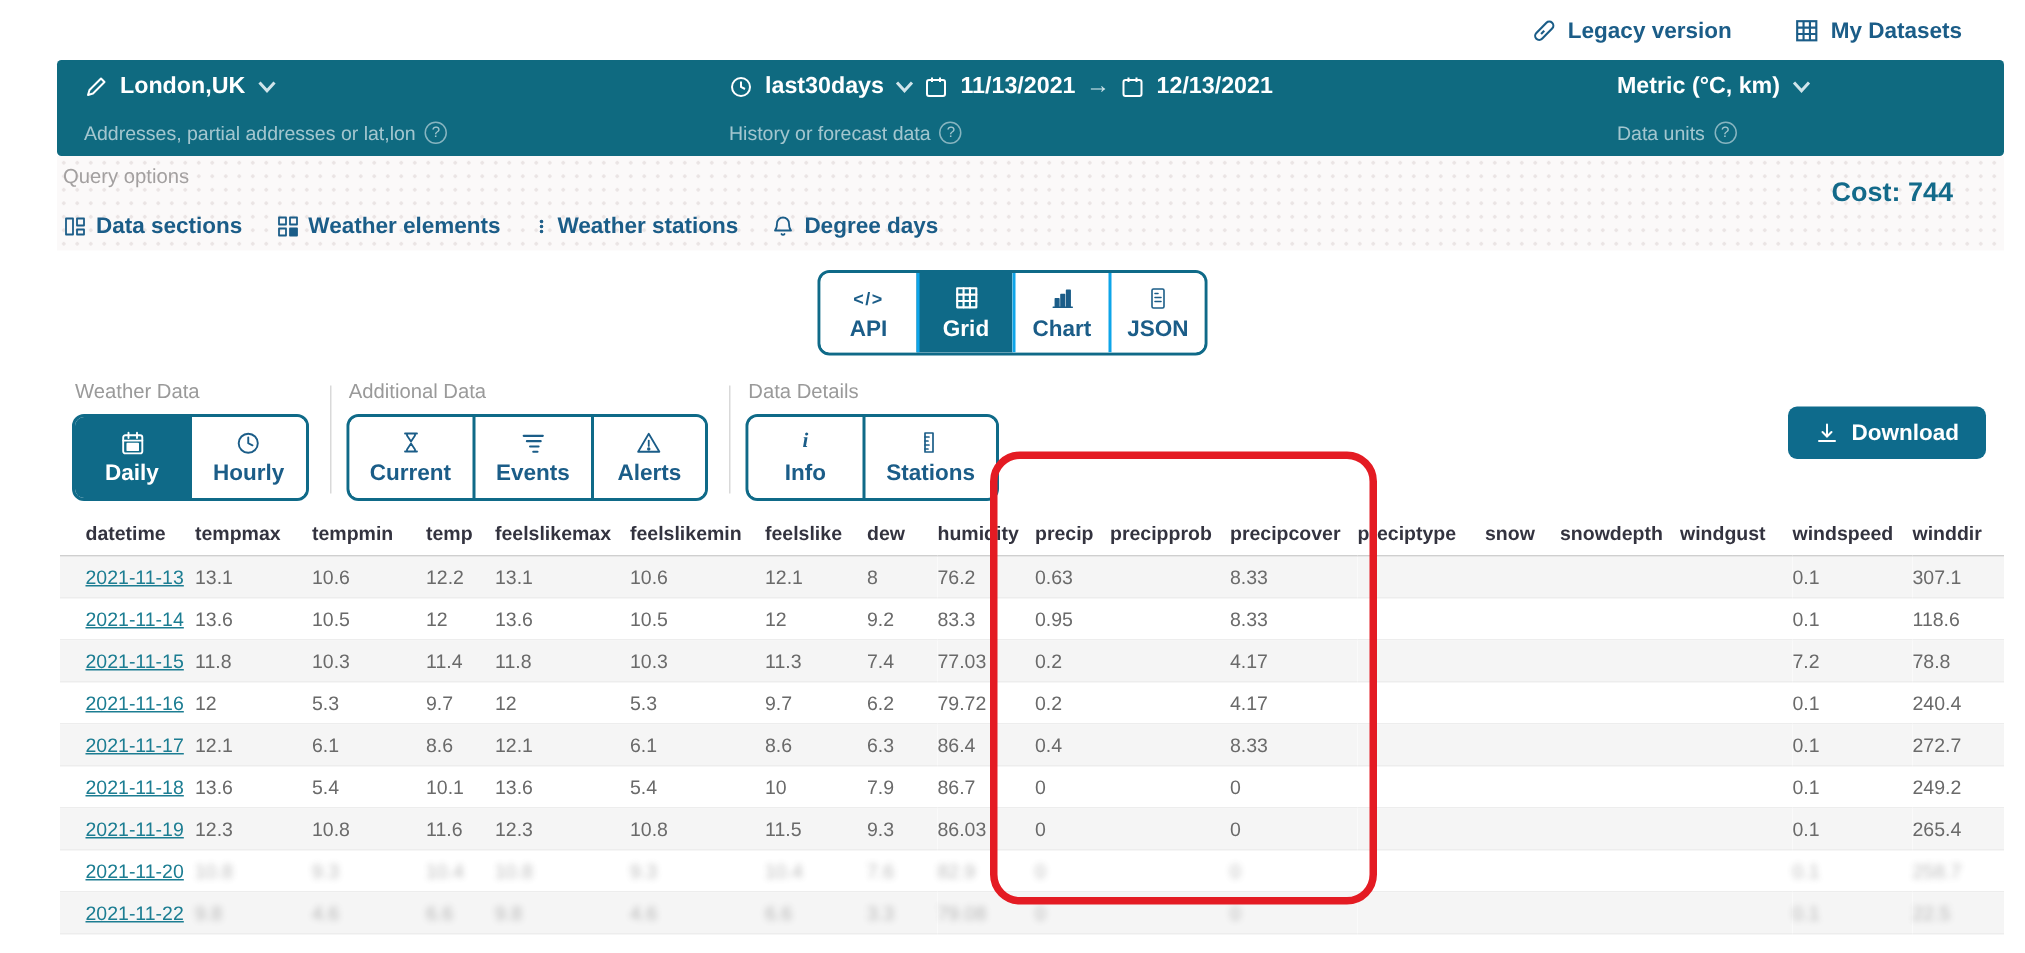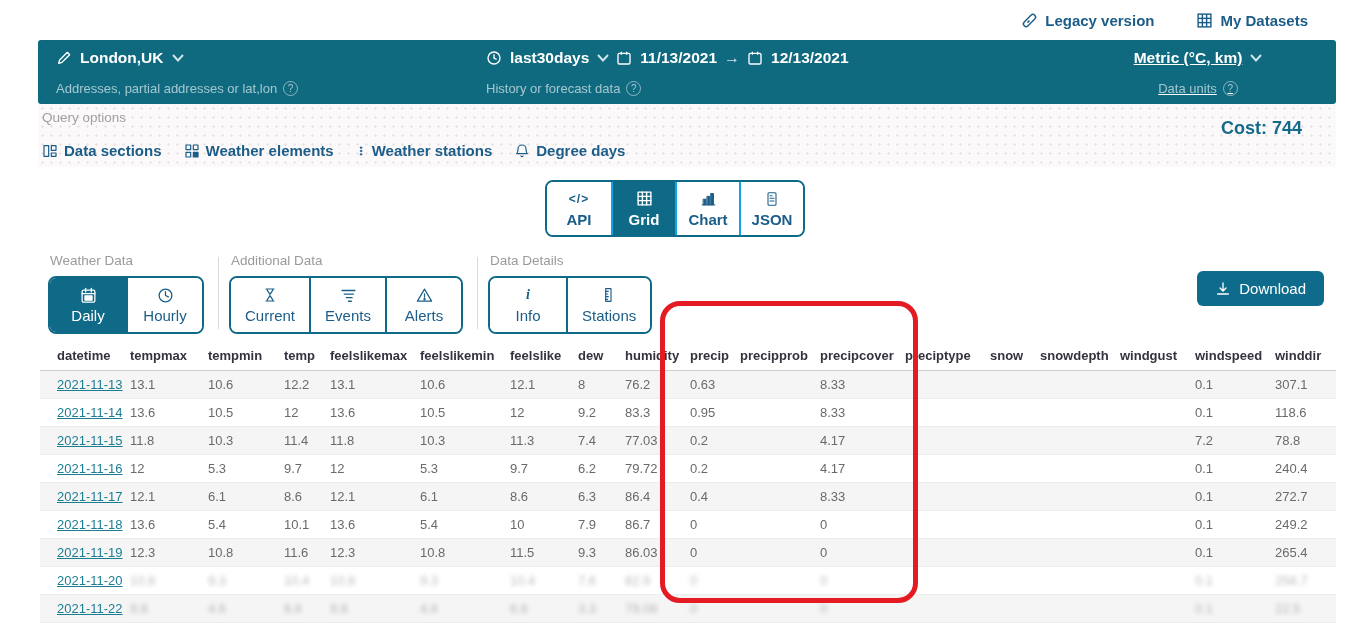--- a/index.html
+++ b/index.html
@@ -14,21 +14,21 @@
   .toplink svg { display:block; }
 
   
   .mainhdr {
     margin:0 14px 0 38px; width:1298px; height:64px; background:#0f6a80; border-radius:3px;
     color:#fff; display:flex; padding:9px 18px 8px 18px;
   }
   .hdrcol { display:flex; flex-direction:column; justify-content:space-between; }
   .hdrcol.left { width:430px; align-items:flex-start; }
   .hdrcol.mid  { flex:1; }
-  .hdrcol.right{ width:240px; align-items:center;text-decoration:underline; }
+  .hdrcol.right{ width:240px; align-items:flex-start; }
   .hdrline1 { display:flex; align-items:center; gap:8px; font-weight:bold; font-size:15.5px; cursor:pointer; }
   .hdrline2 { display:flex; align-items:center; gap:6px; font-size:13px; color:rgba(255,255,255,.62); font-weight:normal; }
   .help-badge { display:inline-flex; width:15px; height:15px; border:1px solid rgba(255,255,255,.5); border-radius:50%;
     font-size:10px; align-items:center; justify-content:center; color:rgba(255,255,255,.62); }
   .mid-group { display:flex; align-items:center; gap:7px; }
 
   
   .querystrip {
     margin-left:38px; width:1298px; padding:6px 6px 8px 4px;
     background-color:#fbf9f9;
@@ -53,26 +53,26 @@
   .tab.active { background:#0f6a88; color:#fff; }
 
   
   .sections { display:flex; margin:16px 0 0 38px; align-items:flex-start;justify-content:flex-end; }
   .sec { padding:0 14px 0 10px; }
   .sec-title { color:#9a9a9a; font-size:13.5px; margin:0 0 8px 2px; }
   .btngroup { display:flex; border:2px solid #0f6a88; border-radius:8px; overflow:hidden; background:#fff; }
   .gbtn { min-width:76px; height:54px; padding:0 14px; display:flex; flex-direction:column; align-items:center; justify-content:center; gap:3px;
     color:#1b5d88; cursor:pointer; border-left:2px solid #0f6a88; background:#fff; }
   .gbtn:first-child { border-left:none; }
-  .gbtn .blabel { font-weight:normal; font-size:15px; }
+  .gbtn .blabel { font-weight:bold; font-size:15px; }
   .gbtn .bicon { height:18px; display:flex; align-items:center; justify-content:center; font-size:13px; }
   .gbtn.active { background:#0f6a88; color:#fff; }
   .vdiv { width:1px; background:#d9d9d9; height:72px; margin-top:4px; }
   .dlwrap { margin-left:auto; margin-right:26px; padding-top:18px; }
-  .dlbtn { display:flex; align-items:center; gap:8px; background:#0e6b8c; color:#fff; font-weight:normal; font-size:15px;
+  .dlbtn { display:flex; align-items:center; gap:8px; background:#0e6b8c; color:#fff; font-weight:bold; font-size:15px;
     border:none; border-radius:6px; padding:9px 18px; cursor:pointer; }
 
   
   .gridwrap { margin:8px 0 0 40px; }
   table.datagrid { border-collapse:collapse; table-layout:fixed; width:1296px; font-size:13px; }
   .datagrid th { text-align:left; font-weight:bold; color:#33333f; padding:6px 0 7px 0; border-bottom:1px solid #cfcfcf; white-space:nowrap; }
   .datagrid th:first-child, .datagrid td:first-child { padding-left:17px; }
   .datagrid td { color:#6a6a6a; padding:6px 0; height:27px; white-space:nowrap; overflow:hidden; }
   .datagrid tbody tr { border-bottom:1px solid #ededed; }
   .datagrid tbody tr:nth-child(odd) { background:#f5f5f5; }

